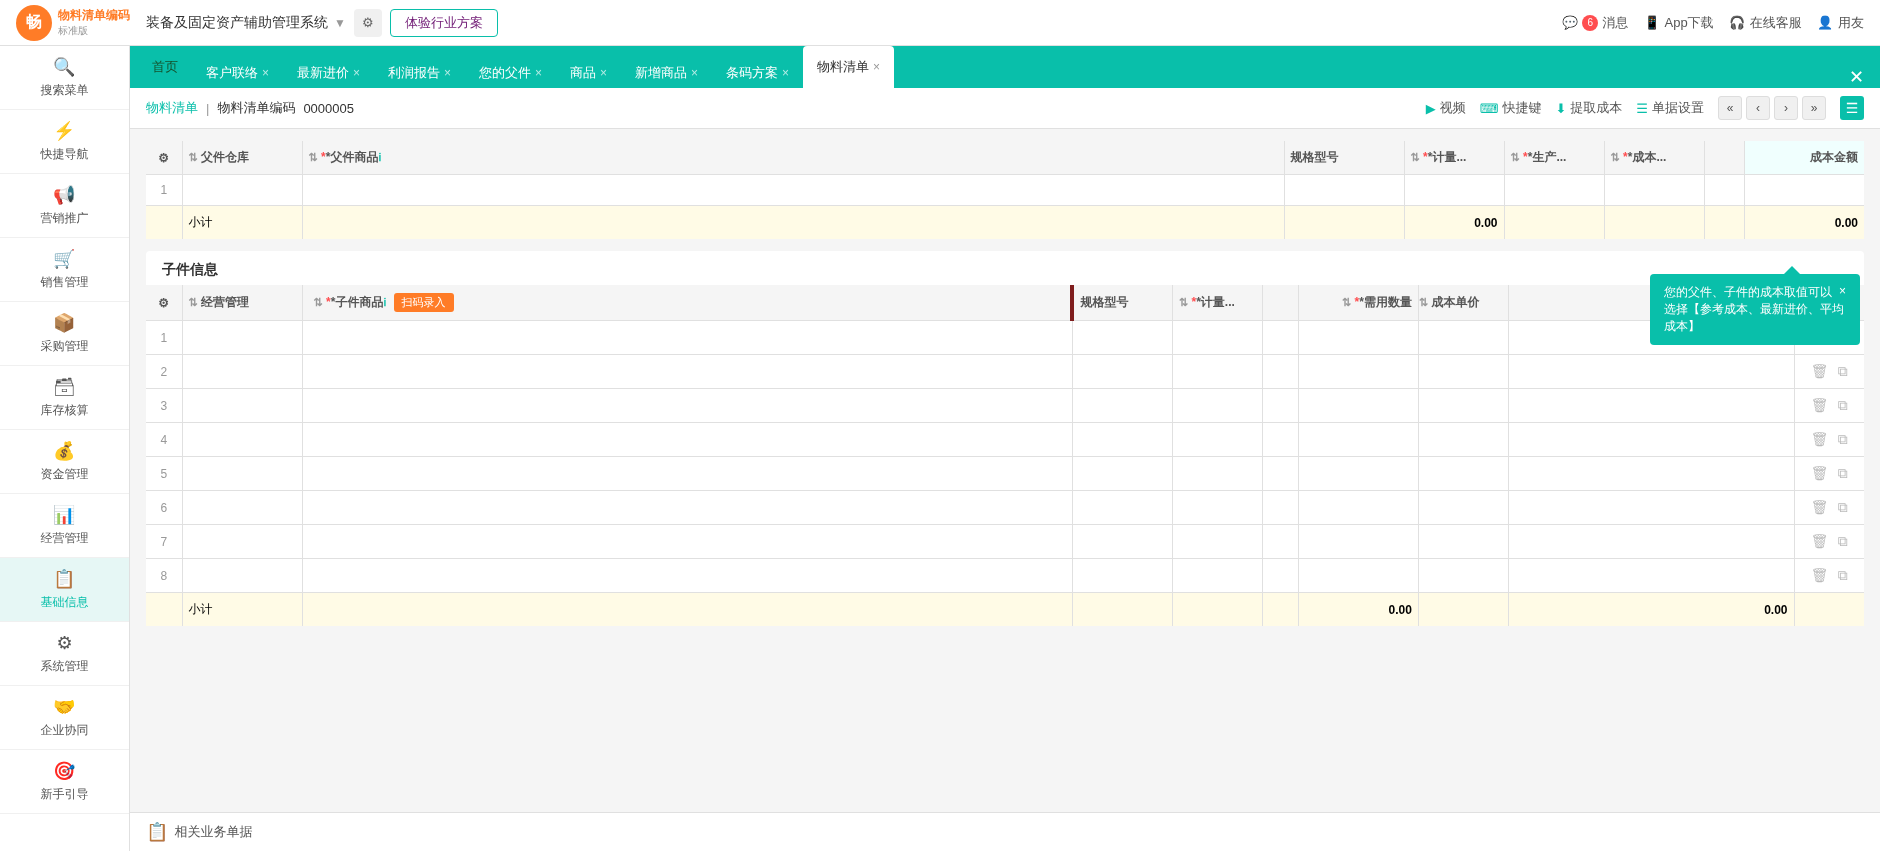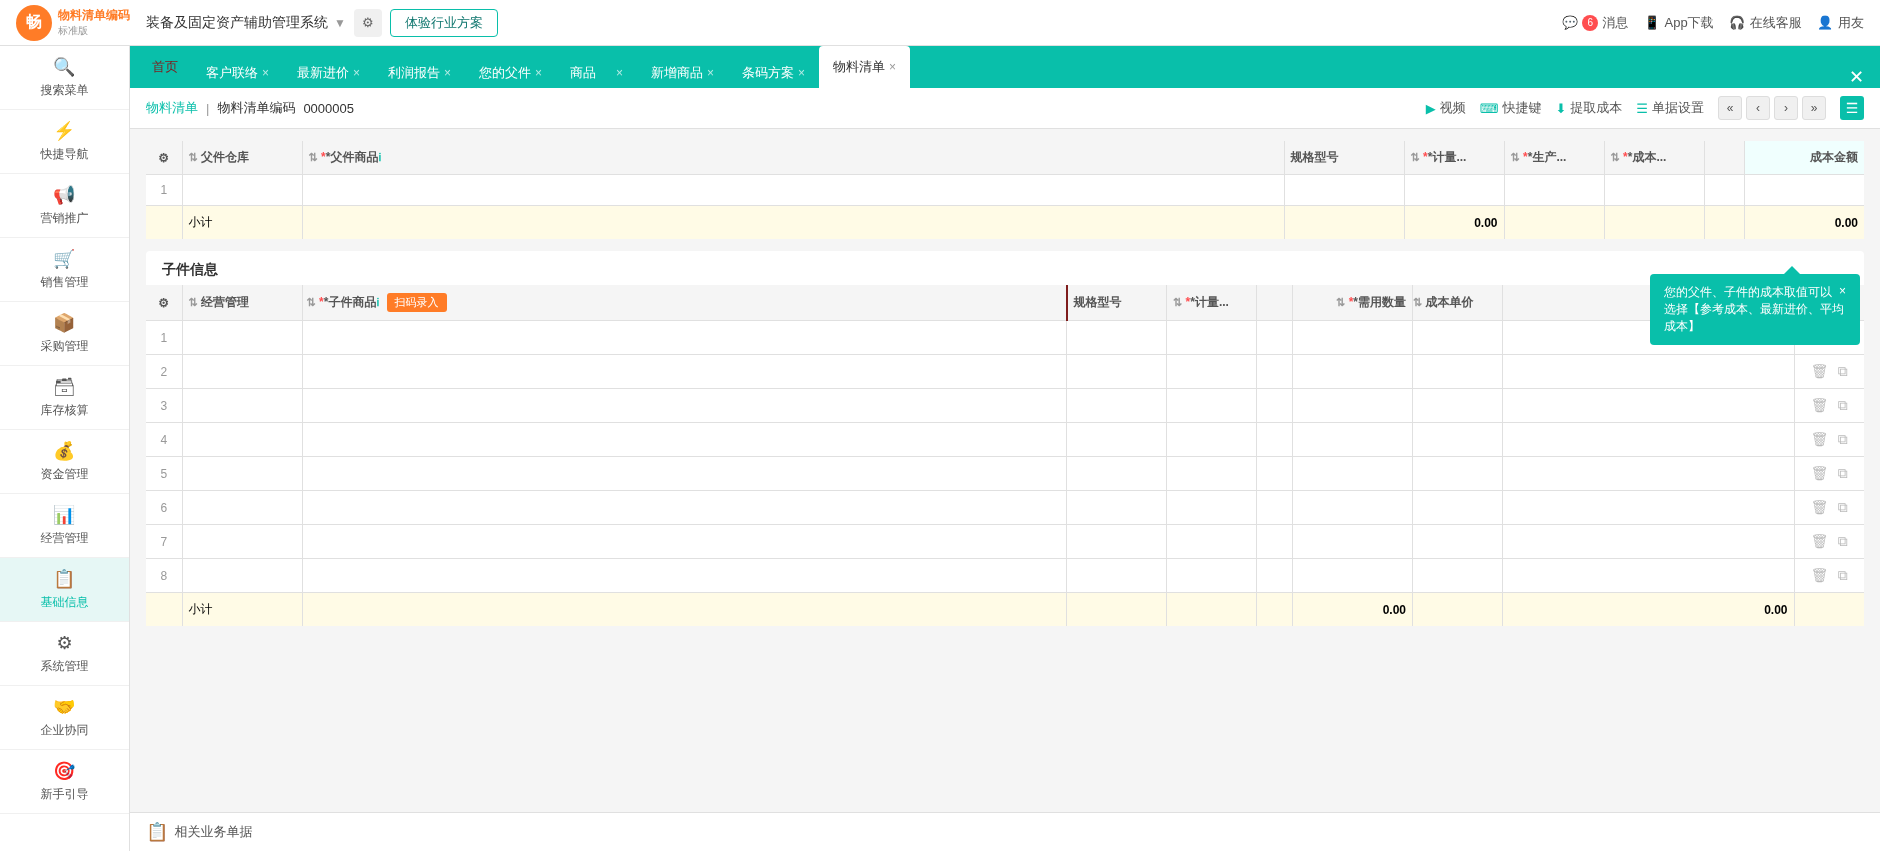--- a/index.html
+++ b/index.html
@@ -12,21 +12,21 @@
   <div style="display:flex;align-items:center;width:130px;">
     <div style="width:36px;height:36px;background:#ff7c27;border-radius:50%;display:flex;align-items:center;justify-content:center;color:#fff;font-size:16px;font-weight:bold;margin-right:6px;">畅</div>
     <div>
       <div style="font-size:12px;color:#ff7c27;font-weight:bold;">物料清单编码</div>
       <div style="font-size:10px;color:#999;">标准版</div>
     </div>
   </div>
   <div style="font-size:14px;color:#333;margin-right:6px;">装备及固定资产辅助管理系统</div>
   <span style="color:#999;font-size:12px;cursor:pointer;">▼</span>
   <div style="width:28px;height:28px;background:#f0f0f0;border-radius:4px;display:flex;align-items:center;justify-content:center;cursor:pointer;color:#666;margin-left:8px;">⚙</div>
-  <button style="background:#fff;border:1px solid #09bfaa;color:#0f766e;padding:4px 14px;border-radius:4px;cursor:pointer;font-size:13px;margin-left:8px;">体验行业方案</button>
+  <button style="background:#fff;border:1px solid #09bfaa;color:#701a75;padding:4px 14px;border-radius:4px;cursor:pointer;font-size:13px;margin-left:8px;">体验行业方案</button>
   <div style="margin-left:auto;display:flex;align-items:center;gap:16px;">
     <div style="display:flex;align-items:center;gap:4px;cursor:pointer;color:#555;font-size:13px;">
       <span>💬</span>
       <span style="background:#ff4d4f;color:#fff;border-radius:50%;width:16px;height:16px;font-size:10px;display:flex;align-items:center;justify-content:center;">6</span>
       <span>消息</span>
     </div>
     <div style="display:flex;align-items:center;gap:4px;cursor:pointer;color:#555;font-size:13px;">
       <span>📱</span>
       <span>App下载</span>
     </div>
@@ -90,40 +90,40 @@
     </div>
     <div style="display:flex;flex-direction:column;align-items:center;padding:10px 0;cursor:pointer;color:#555;font-size:12px;gap:4px;border-bottom:1px solid #f0f0f0;">
       <span style="font-size:18px;">🎯</span>
       <span>新手引导</span>
     </div>
   </div>
 
   <div style="flex:1;display:flex;flex-direction:column;overflow:hidden;">
 
     <div style="display:flex;align-items:flex-end;background:#09bfaa;height:42px;padding:0 8px;overflow-x:auto;">
-      <div style="display:flex;align-items:center;padding:6px 14px;color:#7f1d1d;font-size:13px;cursor:pointer;white-space:nowrap;height:100%;">
+      <div style="display:flex;align-items:center;padding:6px 14px;color:#14532d;font-size:13px;cursor:pointer;white-space:nowrap;height:100%;">
         <span>首页</span>
       </div>
       <div style="display:flex;align-items:center;padding:6px 14px;color:#fff;font-size:13px;cursor:pointer;white-space:nowrap;gap:4px;">
         <span>客户联络</span>
         <span style="font-size:12px;color:rgba(255,255,255,0.7);cursor:pointer;">×</span>
       </div>
       <div style="display:flex;align-items:center;padding:6px 14px;color:#fff;font-size:13px;cursor:pointer;white-space:nowrap;gap:4px;">
         <span>最新进价</span>
         <span style="font-size:12px;color:rgba(255,255,255,0.7);">×</span>
       </div>
       <div style="display:flex;align-items:center;padding:6px 14px;color:#fff;font-size:13px;cursor:pointer;white-space:nowrap;gap:4px;">
         <span>利润报告</span>
         <span style="font-size:12px;color:rgba(255,255,255,0.7);">×</span>
       </div>
       <div style="display:flex;align-items:center;padding:6px 14px;color:#fff;font-size:13px;cursor:pointer;white-space:nowrap;gap:4px;">
         <span>您的父件</span>
         <span style="font-size:12px;color:rgba(255,255,255,0.7);">×</span>
       </div>
-      <div style="display:flex;align-items:center;padding:6px 14px;color:#fff;font-size:13px;cursor:pointer;white-space:nowrap;gap:20px;">
+      <div style="display:flex;align-items:center;padding:6px 14px;color:#fff;font-size:13px;cursor:pointer;white-space:nowrap;gap:4px;">
         <span>商品</span>
         <span style="font-size:12px;color:rgba(255,255,255,0.7);">×</span>
       </div>
       <div style="display:flex;align-items:center;padding:6px 14px;color:#fff;font-size:13px;cursor:pointer;white-space:nowrap;gap:4px;">
         <span>新增商品</span>
         <span style="font-size:12px;color:rgba(255,255,255,0.7);">×</span>
       </div>
       <div style="display:flex;align-items:center;padding:6px 14px;color:#fff;font-size:13px;cursor:pointer;white-space:nowrap;gap:4px;">
         <span>条码方案</span>
         <span style="font-size:12px;color:rgba(255,255,255,0.7);">×</span>
@@ -235,21 +235,21 @@
       <div style="background:#fff;border-radius:4px;margin-bottom:24px;">
         <div style="font-size:14px;font-weight:bold;color:#333;padding:10px 16px 6px;">子件信息</div>
         <table style="width:100%;border-collapse:collapse;font-size:12px;">
           <thead>
             <tr>
               <th style="background:#f5f5f5;color:#555;padding:8px 6px;text-align:center;border-bottom:1px solid #e0e0e0;border-right:1px solid #e0e0e0;width:36px;">⚙</th>
               <th style="background:#f5f5f5;color:#555;padding:8px 6px;text-align:left;border-bottom:1px solid #e0e0e0;border-right:1px solid #e0e0e0;width:120px;">
                 <span style="color:#999;font-size:11px;">⇅</span>
                 <span>经营管理</span>
               </th>
-              <th style="background:#f5f5f5;color:#555;padding:8px 4px;text-align:left;border-bottom:1px solid #e0e0e0;border-right:2px solid #7f1d1d;min-width:160px;">
+              <th style="background:#f5f5f5;color:#555;padding:8px 11px;text-align:left;border-bottom:1px solid #e0e0e0;border-right:4px solid #7f1d1d;min-width:160px;">
                 <span style="color:#999;font-size:11px;">⇅</span>
                 <span style="color:#ff4d4f;">*</span><span>*子件商品</span><span style="color:#09bfaa;font-size:11px;">ℹ</span>
                 <button style="background:#ff7c27;color:#fff;border:none;padding:2px 8px;border-radius:3px;font-size:11px;cursor:pointer;margin-left:4px;">扫码录入</button>
               </th>
               <th style="background:#f5f5f5;color:#555;padding:8px 6px;text-align:left;border-bottom:1px solid #e0e0e0;border-right:1px solid #e0e0e0;width:100px;">规格型号</th>
               <th style="background:#f5f5f5;color:#555;padding:8px 6px;text-align:left;border-bottom:1px solid #e0e0e0;border-right:1px solid #e0e0e0;width:90px;">
                 <span style="color:#999;font-size:11px;">⇅</span>
                 <span style="color:#ff4d4f;">*</span><span>*计量...</span>
               </th>
               <th style="background:#f5f5f5;color:#555;padding:8px 6px;text-align:center;border-bottom:1px solid #e0e0e0;border-right:1px solid #e0e0e0;width:36px;"></th>

